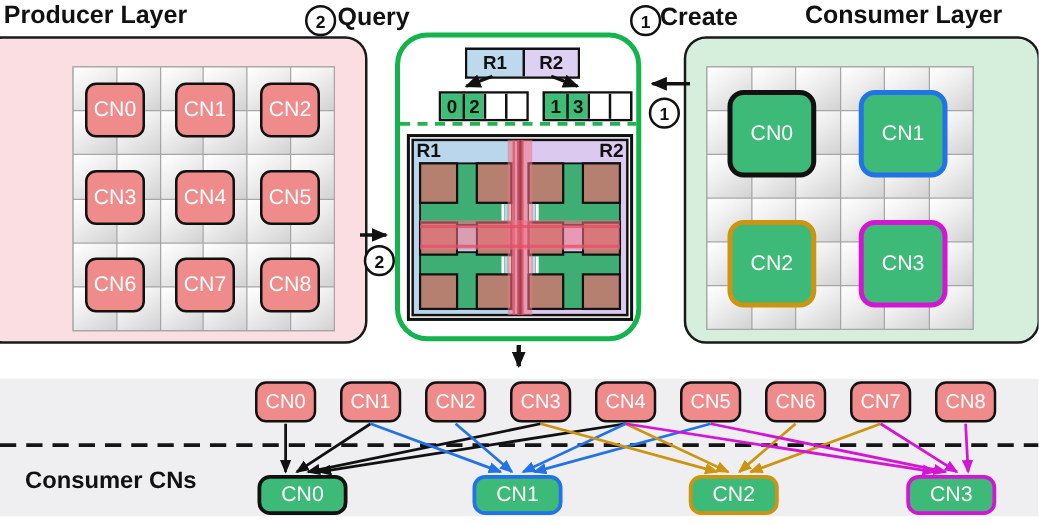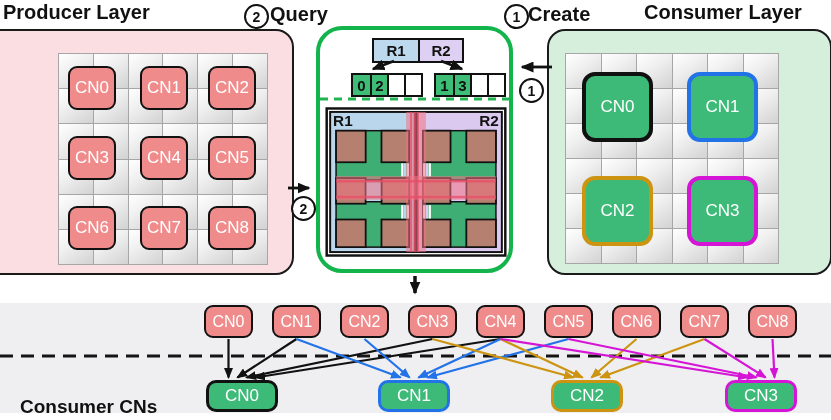--- a/index.html
+++ b/index.html
@@ -243,21 +243,21 @@
       <rect x="11" y="70" width="162" height="24" style="fill:var(--map-overlap-pink)"></rect>
       <rect x="11" y="74" width="162" height="2.5" style="fill:var(--map-overlap-pink-dark)"></rect>
       <rect x="11" y="90" width="162" height="2.5" style="fill:var(--map-overlap-pink-dark)"></rect>
     </g>
 
     <text x="8" y="19" font-size="15.5" font-weight="700" fill="#111">R1</text>
     <text x="176" y="19" font-size="15.5" font-weight="700" fill="#111" text-anchor="end">R2</text>
   </svg>
 
   <div class="abs" id="band"></div>
-  <div class="abs band-label" style="left:20px;top:396px;">Consumer CNs</div>
+  <div class="abs band-label" style="left:20px;top:374px;">Consumer CNs</div>
   <div class="abs" id="row-producer">
       <div class="abs cn-box row-p-cn" style="left: 204px; top: 305px;">CN0</div>
       <div class="abs cn-box row-p-cn" style="left: 272px; top: 305px;">CN1</div>
       <div class="abs cn-box row-p-cn" style="left: 340px; top: 305px;">CN2</div>
       <div class="abs cn-box row-p-cn" style="left: 408px; top: 305px;">CN3</div>
       <div class="abs cn-box row-p-cn" style="left: 476px; top: 305px;">CN4</div>
       <div class="abs cn-box row-p-cn" style="left: 544px; top: 305px;">CN5</div>
       <div class="abs cn-box row-p-cn" style="left: 612px; top: 305px;">CN6</div>
       <div class="abs cn-box row-p-cn" style="left: 680px; top: 305px;">CN7</div>
       <div class="abs cn-box row-p-cn" style="left: 748px; top: 305px;">CN8</div>

